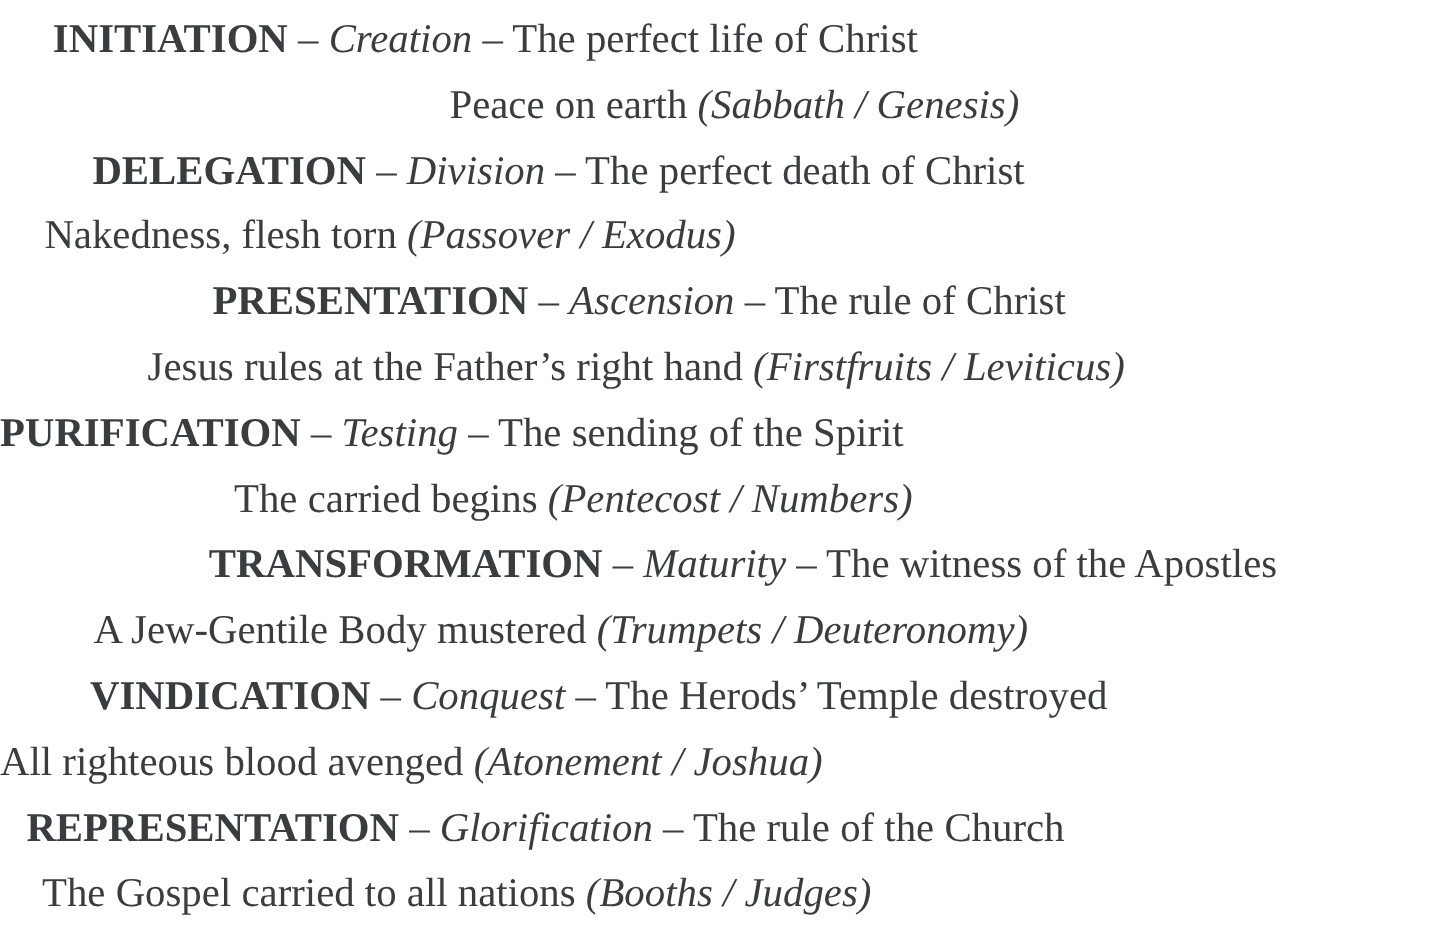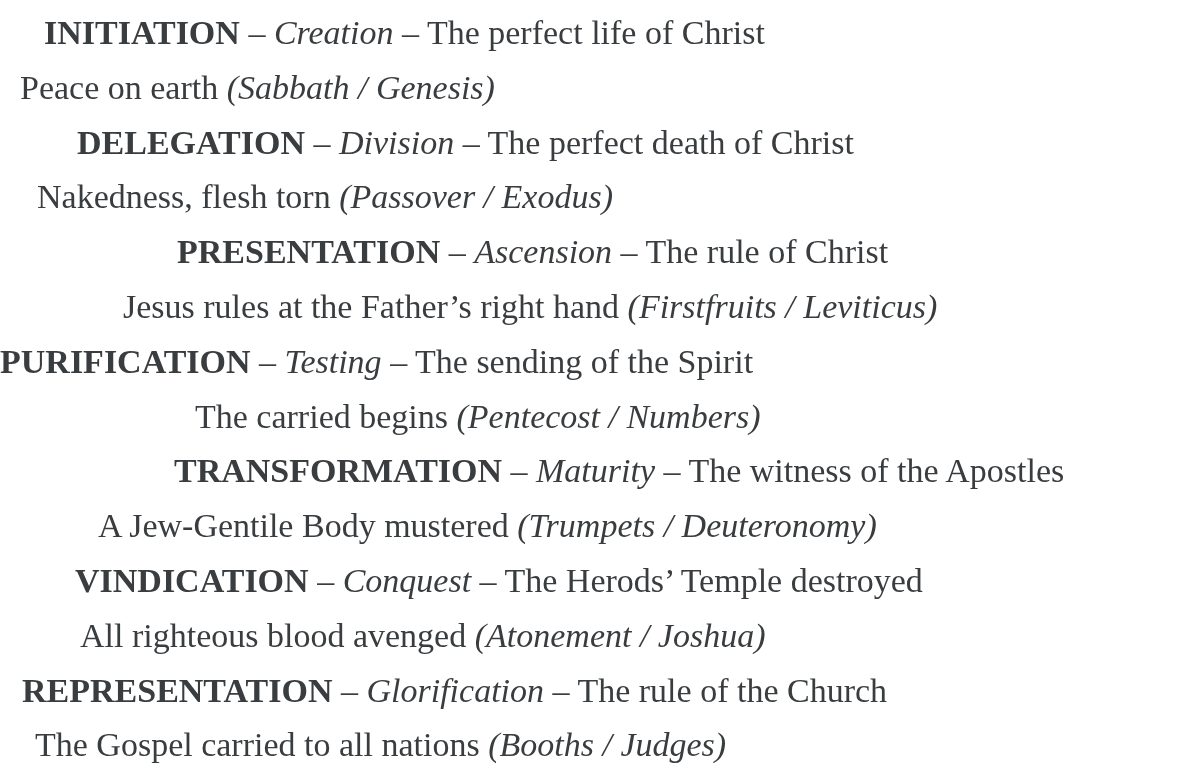--- a/index.html
+++ b/index.html
@@ -19,31 +19,31 @@
     padding-top: 6px;
   }
   .line {
     margin: 0;
     white-space: nowrap;
   }
   .bold   { font-weight: 700; }
   .italic { font-style: italic; }
   
   .s1a { padding-left: 23px; margin-left: 21px; }
-  .s1b { padding-left: 20px; }
+  .s1b { padding-left: 20px; text-align: center; }
   .s2a { padding-left: 77px; }
   .s2b { padding-left: 37px; }
   .s3a { padding-left: 129px; margin-left: 48px; }
   .s3b { padding-left: 123px; }
   .s4a { }
   .s4b { padding-left: 195px; }
   .s5a { padding-left: 140px; margin-left: 34px; }
-  .s5b { padding-left: 98px; }
+  .s5b { padding-left: 78px; }
   .s6a { padding-left: 75px; }
-  .s6b { padding-left: 80px; }
+  .s6b { }
   .s7a { padding-left: 22px; }
   .s7b { padding-left: 35px; }
 </style>
 </head>
 <body>
 
 <main>
 
   <section>
     <p class="line s1a">

